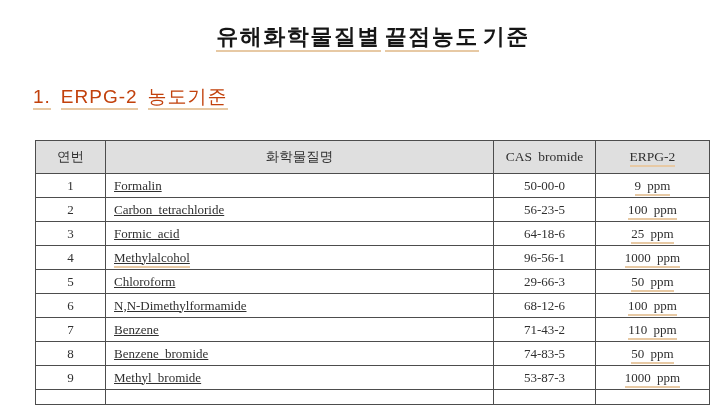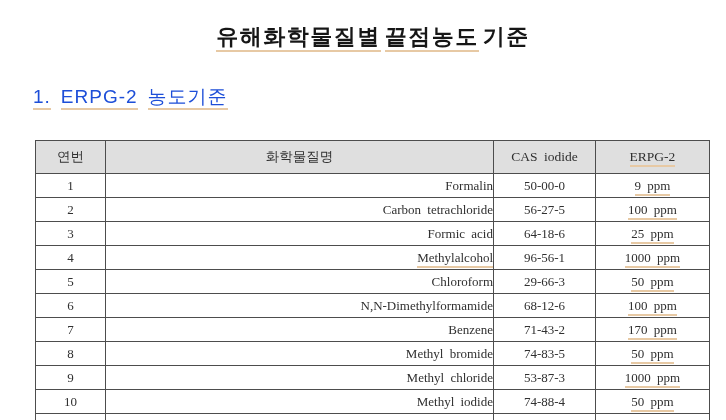--- a/index.html
+++ b/index.html
@@ -13,37 +13,37 @@
 
   .doc-title{
     position:absolute;top:22px;left:10px;width:726px;
     text-align:center;font-size:22px;font-weight:bold;color:#161616;
     letter-spacing:1.5px;white-space:nowrap;
   }
   .doc-title .w{margin:0 2px;text-align:right;}
 
   .section-heading{
     position:absolute;left:33px;top:84px;
-    font-size:19px;color:#1d4ed8;letter-spacing:1px;white-space:nowrap;
+    font-size:19px;color:#c2410c;letter-spacing:1px;white-space:nowrap;
   }
   .section-heading .w{margin-right:10px;}
 
   table.erpg{
     position:absolute;left:35px;top:140px;width:674px;
     border-collapse:collapse;table-layout:fixed;
     font-family:"Liberation Serif","DejaVu Serif",serif;color:#303030;
   }
   .erpg th,.erpg td{
     border:1px solid #4d4d4d;padding:0;word-spacing:3px;
     font-size:13px;font-weight:normal;overflow:hidden;white-space:nowrap;margin-top:22px;
   }
   .erpg thead th{height:32px;background:#dfdfdf;font-size:13.5px;}
   .erpg tbody td{height:23px;background:#ffffff;}
   .c{text-align:center;}
-  .l{text-align:right;padding-left:8px !important;}
+  .l{text-align:left;padding-left:8px !important;text-decoration:underline;}
   tr.partial td{height:14px;}
 </style>
 </head>
 <body>
 
 <div class="doc-title">
   <span class="w sp">유해화학물질별</span><span class="w sp">끝점농도</span><span class="w">기준</span>
 </div>
 
 <div class="section-heading">
@@ -57,36 +57,36 @@
       <col style="width:102px">
       <col style="width:114px">
   </colgroup>
   <thead>
     <tr>
       <th class="c">
         <span>연번</span></th>
       <th class="c">
         <span>화학물질명</span></th>
       <th class="c">
-        <span>CAS iodide</span></th>
+        <span>CAS bromide</span></th>
       <th class="c">
         <span class="sp">ERPG-2</span></th>
     </tr>
   </thead>
   <tbody>
       <tr>
     <td class="c"><span>1</span></td>
     <td class="l"><span>Formalin</span></td>
     <td class="c"><span>50-00-0</span></td>
     <td class="c"><span class="sp">9 ppm</span></td>
   </tr>
       <tr>
     <td class="c"><span>2</span></td>
     <td class="l"><span>Carbon tetrachloride</span></td>
-    <td class="c"><span>56-27-5</span></td>
+    <td class="c"><span>56-23-5</span></td>
     <td class="c"><span class="sp">100 ppm</span></td>
   </tr>
       <tr>
     <td class="c"><span>3</span></td>
     <td class="l"><span>Formic acid</span></td>
     <td class="c"><span>64-18-6</span></td>
     <td class="c"><span class="sp">25 ppm</span></td>
   </tr>
       <tr>
     <td class="c"><span>4</span></td>
@@ -103,39 +103,33 @@
       <tr>
     <td class="c"><span>6</span></td>
     <td class="l"><span>N,N-Dimethylformamide</span></td>
     <td class="c"><span>68-12-6</span></td>
     <td class="c"><span class="sp">100 ppm</span></td>
   </tr>
       <tr>
     <td class="c"><span>7</span></td>
     <td class="l"><span>Benzene</span></td>
     <td class="c"><span>71-43-2</span></td>
-    <td class="c"><span class="sp">170 ppm</span></td>
+    <td class="c"><span class="sp">110 ppm</span></td>
   </tr>
       <tr>
     <td class="c"><span>8</span></td>
-    <td class="l"><span>Methyl bromide</span></td>
+    <td class="l"><span>Benzene bromide</span></td>
     <td class="c"><span>74-83-5</span></td>
     <td class="c"><span class="sp">50 ppm</span></td>
   </tr>
       <tr>
     <td class="c"><span>9</span></td>
-    <td class="l"><span>Methyl chloride</span></td>
+    <td class="l"><span>Methyl bromide</span></td>
     <td class="c"><span>53-87-3</span></td>
     <td class="c"><span class="sp">1000 ppm</span></td>
-  </tr>
-      <tr>
-    <td class="c"><span>10</span></td>
-    <td class="l"><span>Methyl iodide</span></td>
-    <td class="c"><span>74-88-4</span></td>
-    <td class="c"><span class="sp">50 ppm</span></td>
   </tr>
       <tr class="partial">
     <td class="c"></td>
     <td class="l"></td>
     <td class="c"></td>
     <td class="c"></td>
   </tr>
     </tbody>
 </table>
 

